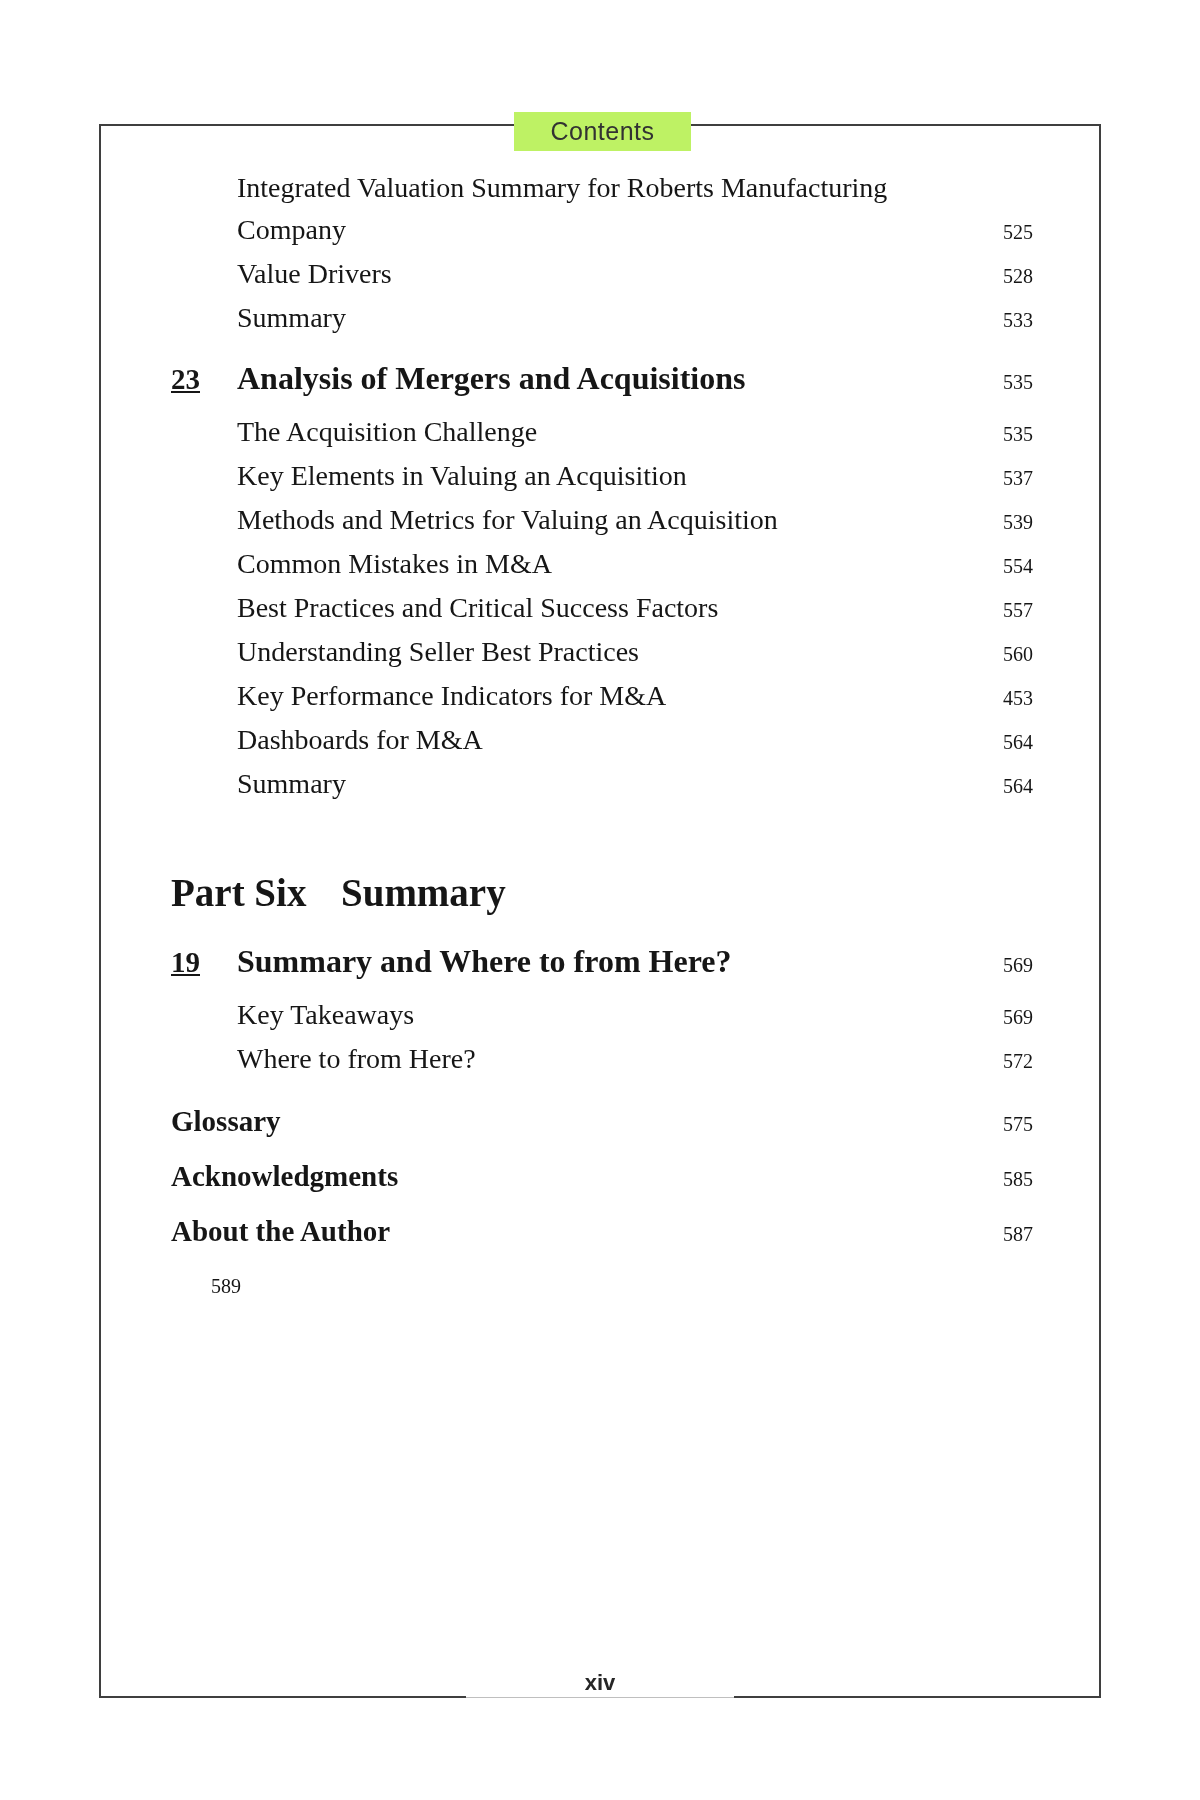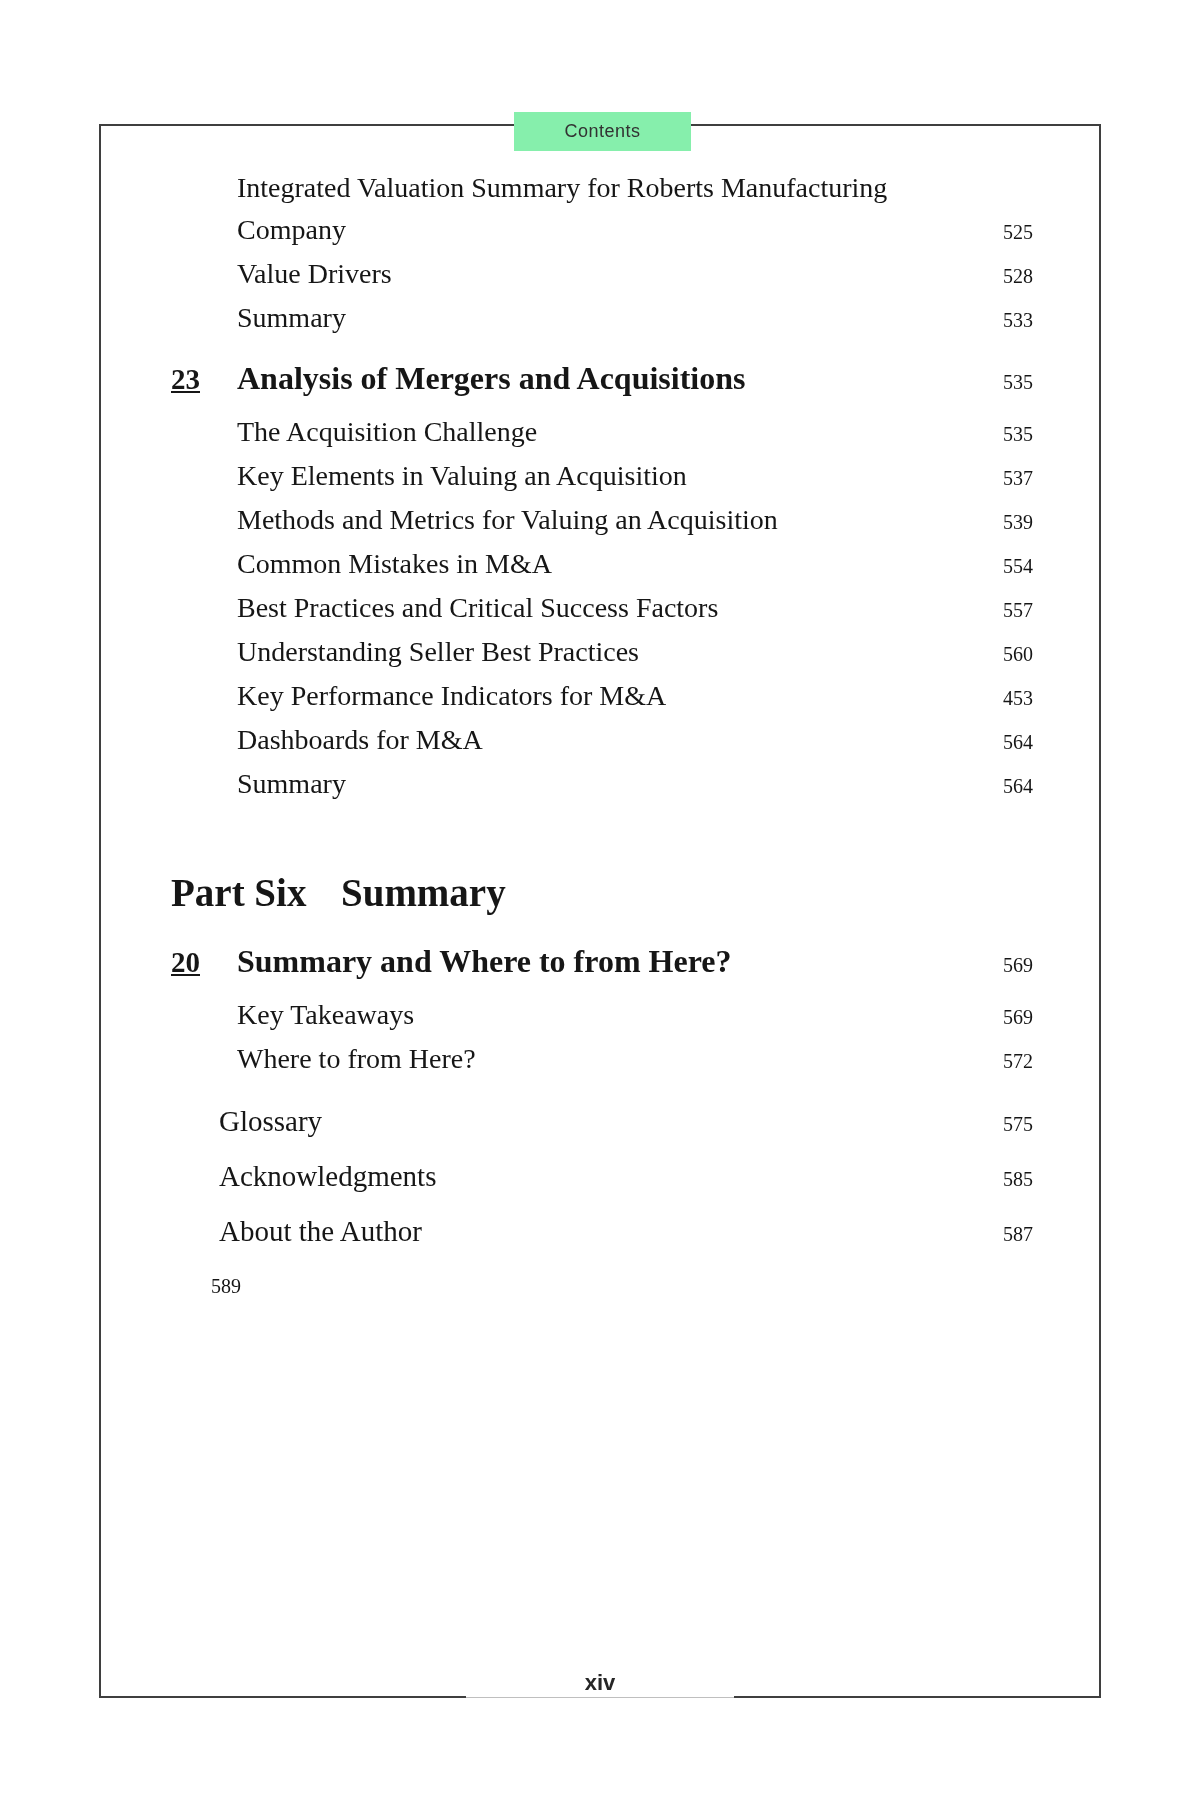--- a/index.html
+++ b/index.html
@@ -28,26 +28,26 @@
     background: #ffffff;
   }
 
   
   .contents-tab {
     position: absolute;
     left: 514px;
     top: 112px;
     width: 177px;
     height: 39px;
-    background: #86efac;
+    background: #bef264;
     display: flex;
     align-items: center;
     justify-content: center;
     font-family: "Liberation Sans", sans-serif;
-    font-size: 18px;
+    font-size: 25px;
     letter-spacing: 0.5px;
     color: #323232;
     z-index: 3;
   }
 
   
   .toc {
     position: absolute;
     left: 101px;
     top: 126px;
@@ -77,21 +77,21 @@
     width: 66px;
     font-weight: bold;
     font-size: 29px;
     text-decoration: underline;
   }
   .row.chapter .title { font-weight: bold; font-size: 32px; }
   .row.part { margin-top: 65px; font-weight: bold; font-size: 39px; }
   .row.part + .row.chapter { margin-top: 26px; }
   .row.part .part-label { flex: 0 0 auto; width: 170px; }
   .row.backmatter { margin-top: 10px; }
-  .row.backmatter .title { font-weight: normal; font-size: 29px; margin-left: 48px; }
+  .row.backmatter .title { font-weight: bold; font-size: 29px; }
   .row.backmatter-first { margin-top: 18px; }
 
   
   .footer-tab {
     position: absolute;
     left: 466px;
     top: 1652px;
     width: 268px;
     height: 56px;
     background: #ffffff;
@@ -186,21 +186,21 @@
     <div class="row sub">
       <span class="title">Summary</span>
       <span class="page-num">564</span>
     </div>
     <div class="row part">
       <span class="part-label">Part Six</span>
       <span class="title">Summary</span>
       <span class="page-num"></span>
     </div>
     <div class="row chapter">
-      <span class="num">20</span>
+      <span class="num">19</span>
       <span class="title">Summary and Where to from Here?</span>
       <span class="page-num">569</span>
     </div>
     <div class="row sub">
       <span class="title">Key Takeaways</span>
       <span class="page-num">569</span>
     </div>
     <div class="row sub">
       <span class="title">Where to from Here?</span>
       <span class="page-num">572</span>

